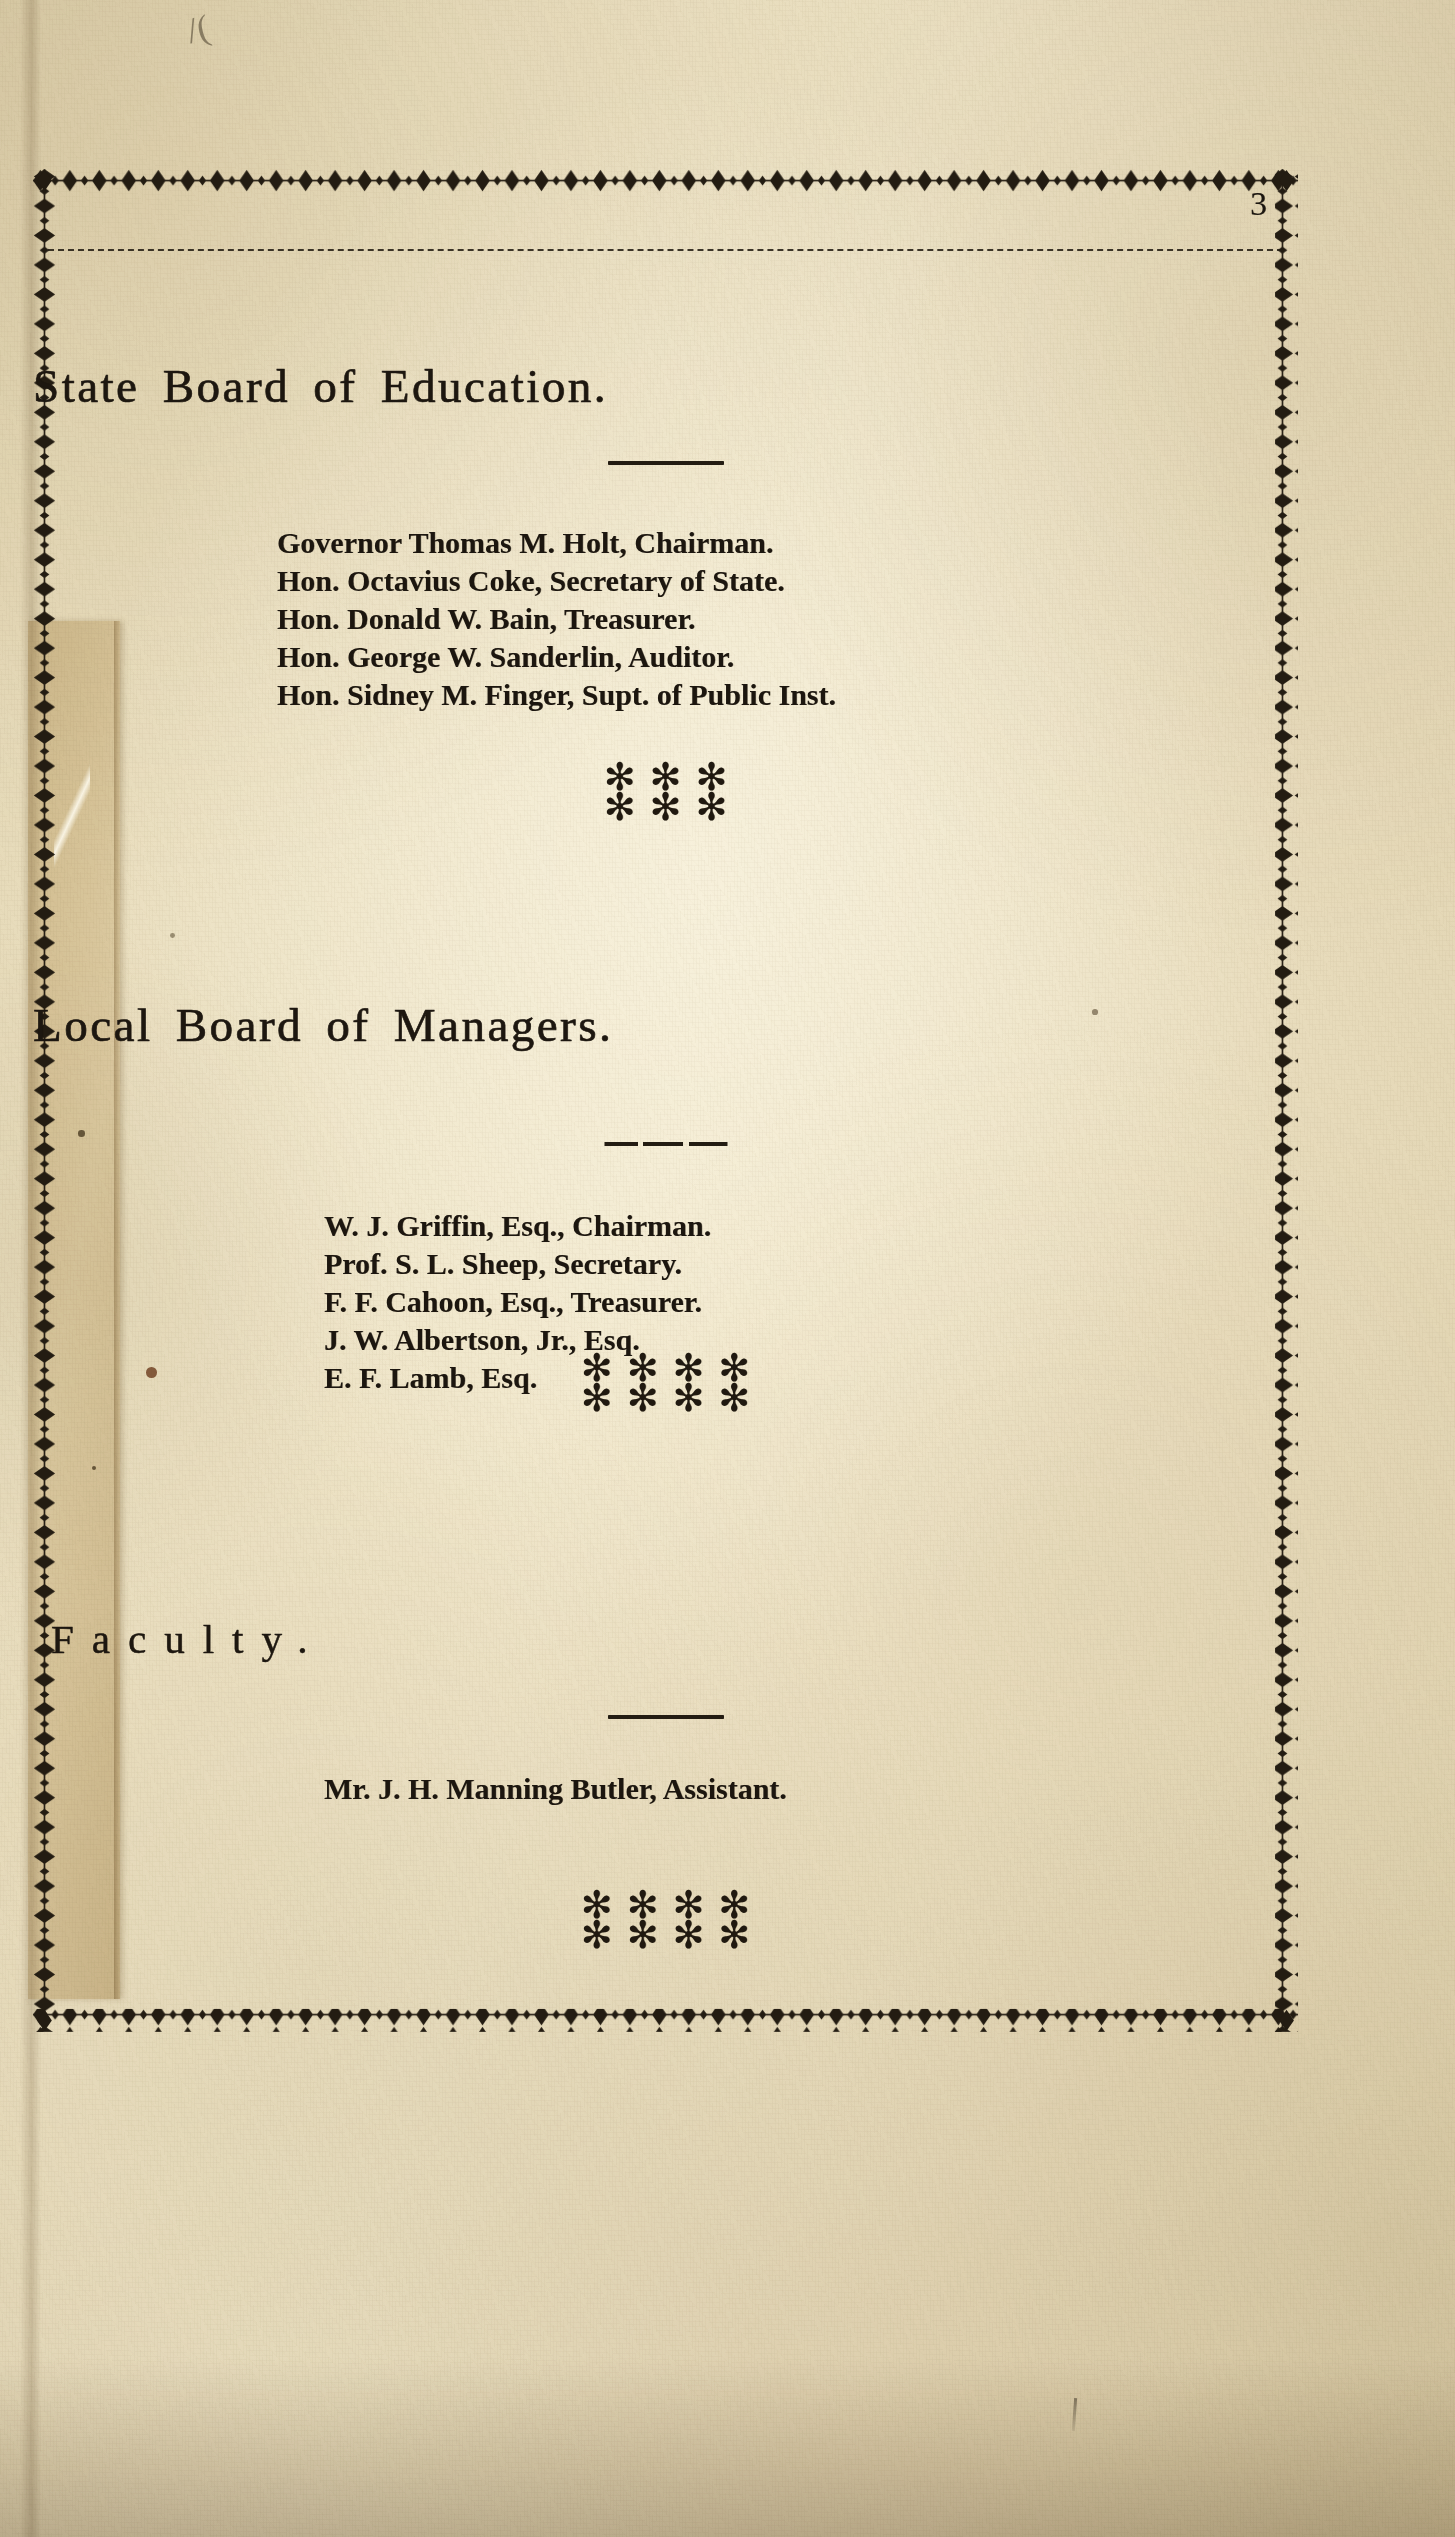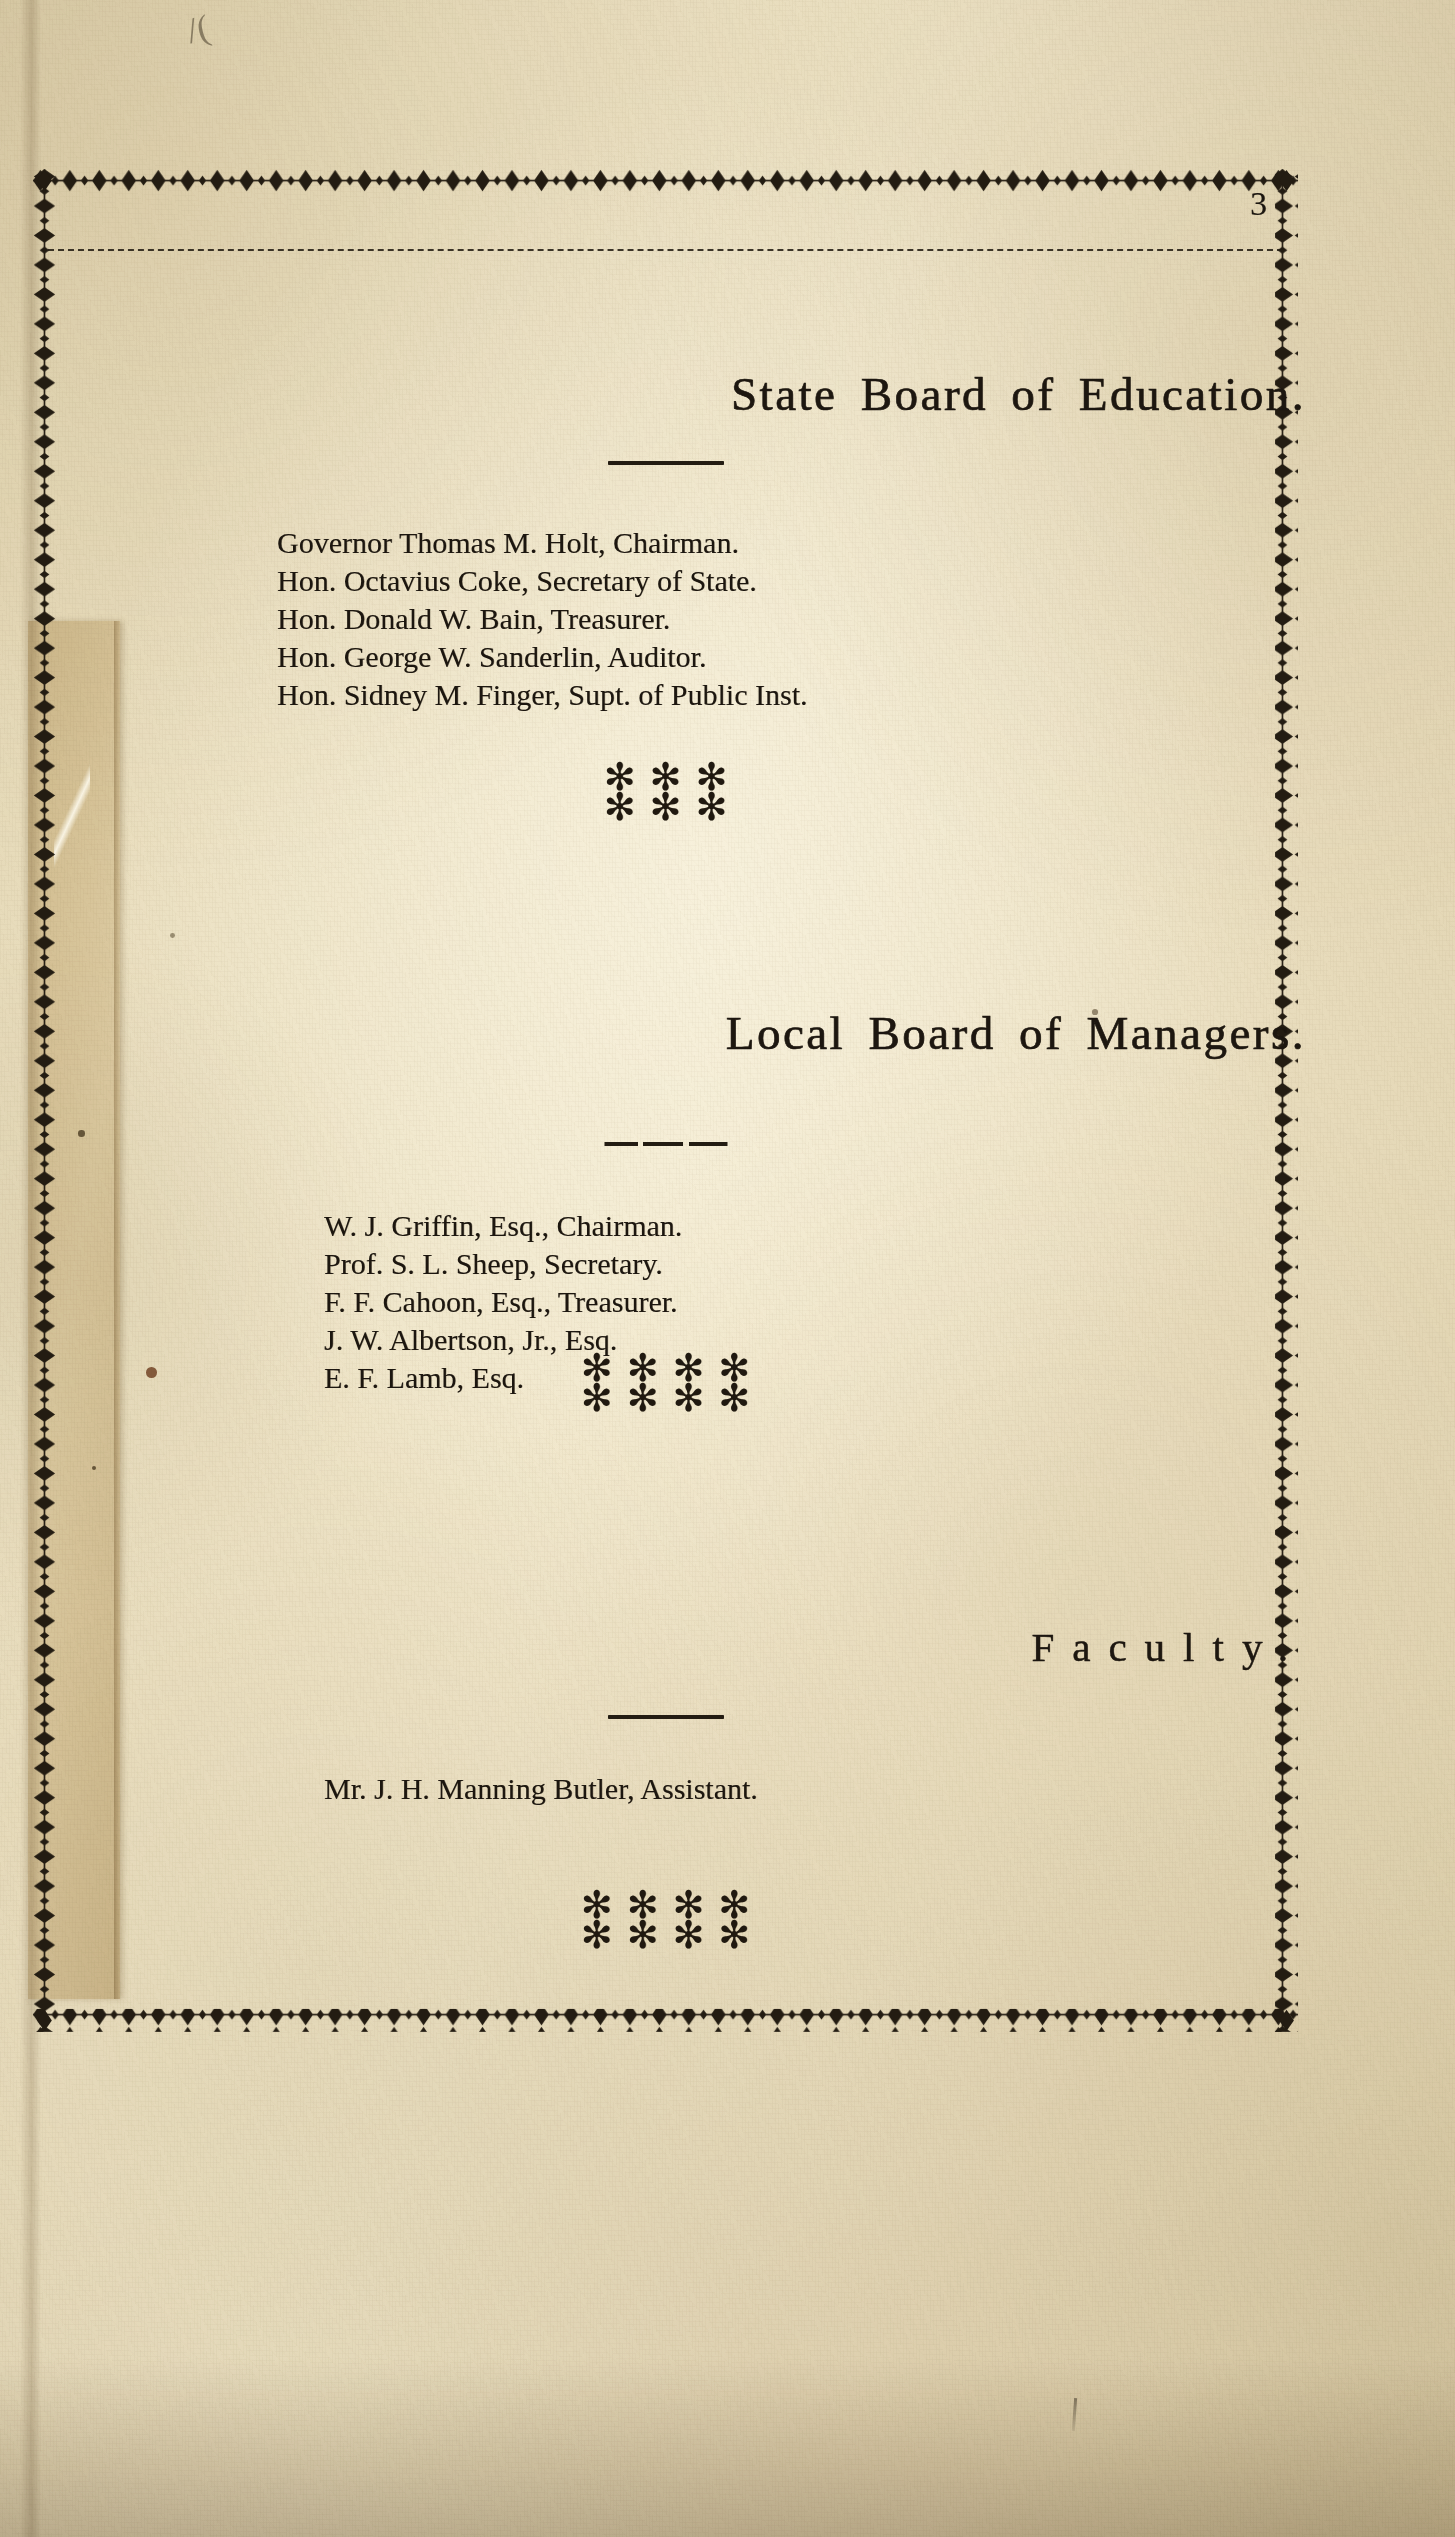--- a/index.html
+++ b/index.html
@@ -160,25 +160,25 @@
     left: 14.7px;
     top: 80px;
     width: 1235px;
     height: 0;
     border-top: 2.5px dashed #241d13;
     opacity: 0.88;
   }
 
   
   .display-head {
-    text-align: right;
+    text-align: left;
     font-family: "Liberation Serif", "DejaVu Serif", serif;
     font-weight: normal;
     color: #1d1710;
-    margin: 8px;
+    margin: 0;
     white-space: nowrap;
   }
   .dh-1 {
     position: absolute;
     left: 0; top: 190px; width: 1265px;
     font-size: 47px;
     letter-spacing: 2.5px;
     word-spacing: 9px;
     -webkit-text-stroke: 0.6px #1d1710;
     text-shadow: 0.6px 0.4px 0 rgba(35,27,14,0.35);
@@ -220,20 +220,21 @@
     border-image: repeating-linear-gradient(90deg, #231c12 0 36px, transparent 36px 41px) 6;
   }
 
   .namelist {
     position: absolute;
     font-size: 30px;
     line-height: 38px;
     color: #1c160f;
     white-space: nowrap;
     text-shadow: 0.5px 0.3px 0 rgba(38,28,15,0.42);
+    font-weight: bold;
   }
   .namelist .ln { display: block; }
   .dots {
     letter-spacing: 6.1px;
     font-size: 28px;
   }
 
   
   .ornament {
     position: absolute;

